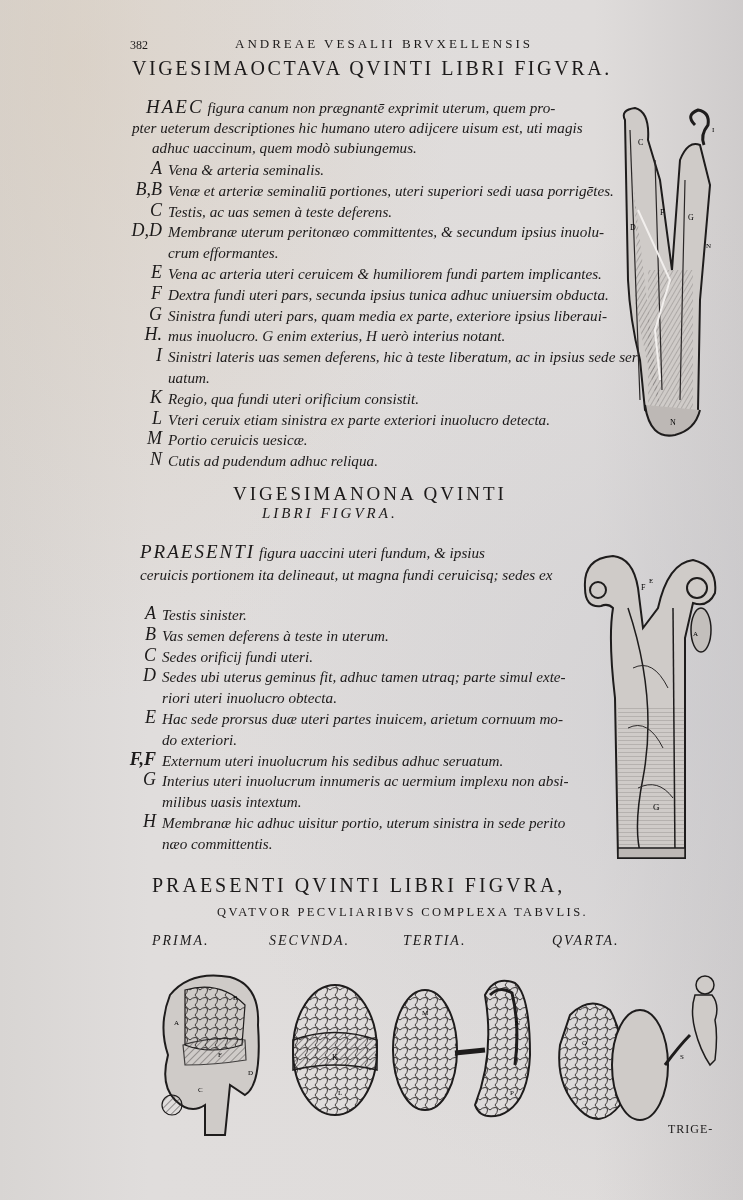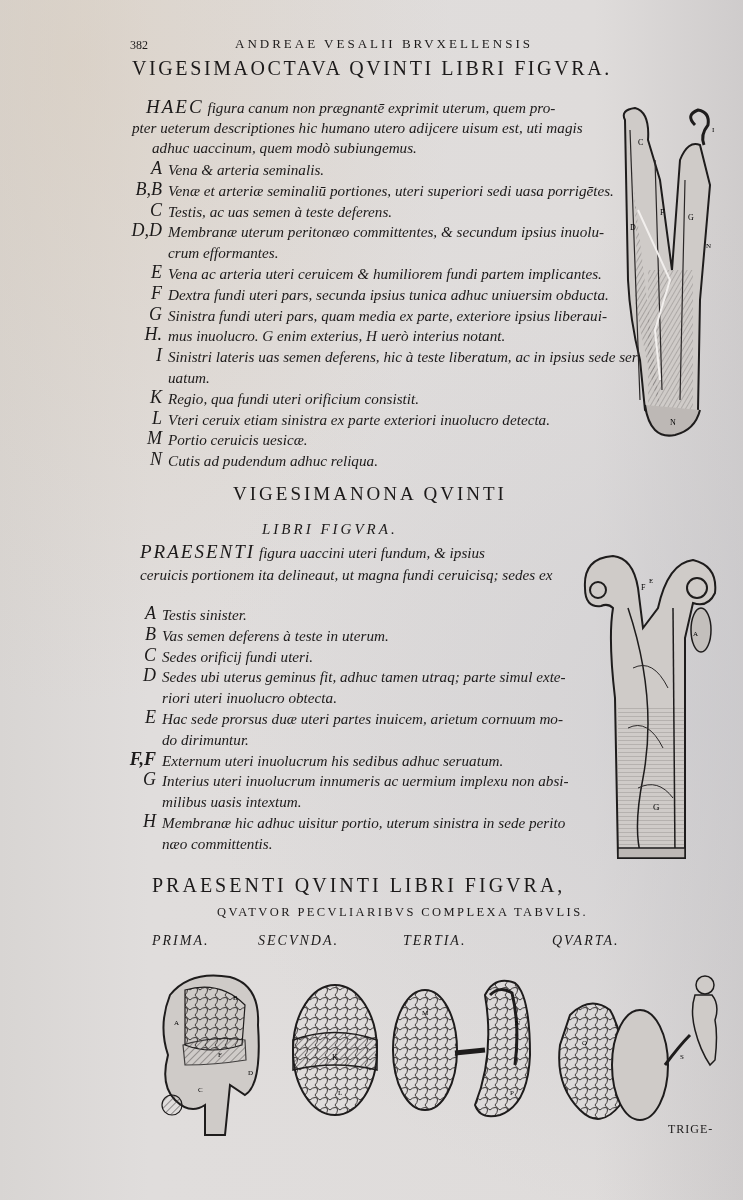--- a/index.html
+++ b/index.html
@@ -19,21 +19,21 @@
   .abs { position: absolute; }
   .folio { left: 130px; top: 38px; font-size: 12px; }
   .running-head { left: 235px; top: 36px; font-size: 13px; letter-spacing: 3px; white-space: nowrap; }
   .title1 { left: 132px; top: 57px; font-size: 20px; letter-spacing: 2.6px; white-space: nowrap; }
   .para { font-style: italic; font-size: 15.2px; line-height: 20px; white-space: nowrap; }
   .caps { font-style: italic; font-size: 19px; letter-spacing: 2px; }
   .legend-row { position: absolute; font-style: italic; font-size: 15.2px; line-height: 20px; white-space: nowrap; }
   .legend-row .key { position: absolute; text-align: right; font-size: 18px; }
   .legend-row .txt { position: absolute; left: 0; }
   .title2 { left: 233px; top: 483px; font-size: 19px; letter-spacing: 3px; white-space: nowrap; }
-  .title2sub { left: 262px; top: 505px; font-size: 15px; font-style: italic; letter-spacing: 3px; white-space: nowrap; margin-top: 16px; }
+  .title2sub { left: 262px; top: 505px; font-size: 15px; font-style: italic; letter-spacing: 3px; white-space: nowrap; }
   .title3 { left: 152px; top: 874px; font-size: 20px; letter-spacing: 3px; white-space: nowrap; }
   .title3sub { left: 217px; top: 905px; font-size: 12.5px; letter-spacing: 2.4px; white-space: nowrap; }
   .tablabel { top: 933px; font-size: 14px; font-style: italic; letter-spacing: 2px; white-space: nowrap; }
   .catchword { left: 668px; top: 1122px; font-size: 12px; letter-spacing: 1px; }
   svg { position: absolute; }
 </style>
 </head>
 <body>
 
 <div class="page">
@@ -160,21 +160,21 @@
         <span class="txt">Sedes ubi uterus geminus fit, adhuc tamen utraq; parte simul exte-</span>
       </div>
       <div class="legend-row" style="top: 688.2px; left: 162px;">
         <span class="txt">riori uteri inuolucro obtecta.</span>
       </div>
       <div class="legend-row" style="top: 709px; left: 162px;">
         <span class="key" style="right: 6px; width: 60px; left: -66px; top: -2px;">E</span>
         <span class="txt">Hac sede prorsus duæ uteri partes inuicem, arietum cornuum mo-</span>
       </div>
       <div class="legend-row" style="top: 729.8px; left: 162px;">
-        <span class="txt">do dirimuntur.</span>
+        <span class="txt">do exteriori.</span>
       </div>
       <div class="legend-row" style="top: 750.6px; left: 162px;">
         <span class="key" style="right: 6px; width: 60px; left: -66px; top: -2px; font-weight: bold;">F,F</span>
         <span class="txt">Externum uteri inuolucrum his sedibus adhuc seruatum.</span>
       </div>
       <div class="legend-row" style="top: 771.4px; left: 162px;">
         <span class="key" style="right: 6px; width: 60px; left: -66px; top: -2px;">G</span>
         <span class="txt">Interius uteri inuolucrum innumeris ac uermium implexu non absi-</span>
       </div>
       <div class="legend-row" style="top: 792.2px; left: 162px;">
@@ -207,21 +207,21 @@
     <text x="68" y="42" font-size="8" font-family="Liberation Serif, serif">F</text>
     <text x="76" y="35" font-size="7" font-family="Liberation Serif, serif">E</text>
     <text x="80" y="262" font-size="9" font-family="Liberation Serif, serif">G</text>
     <text x="120" y="88" font-size="7" font-family="Liberation Serif, serif">A</text>
   </svg>
 
   <div class="abs title3">PRAESENTI QVINTI LIBRI FIGVRA,</div>
   <div class="abs title3sub">QVATVOR PECVLIARIBVS COMPLEXA TABVLIS.</div>
 
   <div class="abs tablabel" style="left:152px;">PRIMA.</div>
-  <div class="abs tablabel" style="left:258px;font-style:italic;">SECVNDA.</div>
+  <div class="abs tablabel" style="left:269px;font-style:italic;">SECVNDA.</div>
   <div class="abs tablabel" style="left:403px;">TERTIA.</div>
   <div class="abs tablabel" style="left:552px;">QVARTA.</div>
 
   <svg style="left:150px; top:965px;" width="580" height="180" viewBox="0 0 580 180">
     <defs>
       <pattern id="hatch3" width="5" height="5" patternUnits="userSpaceOnUse" patternTransform="rotate(45)">
         <line x1="0" y1="0" x2="0" y2="5" stroke="#3a3636" stroke-width="1"></line>
       </pattern>
       <pattern id="veins" width="10" height="10" patternUnits="userSpaceOnUse">
         <path d="M0 5 Q5 0 10 5 M5 0 Q10 5 5 10" stroke="#2a2727" stroke-width="0.9" fill="none"></path>

